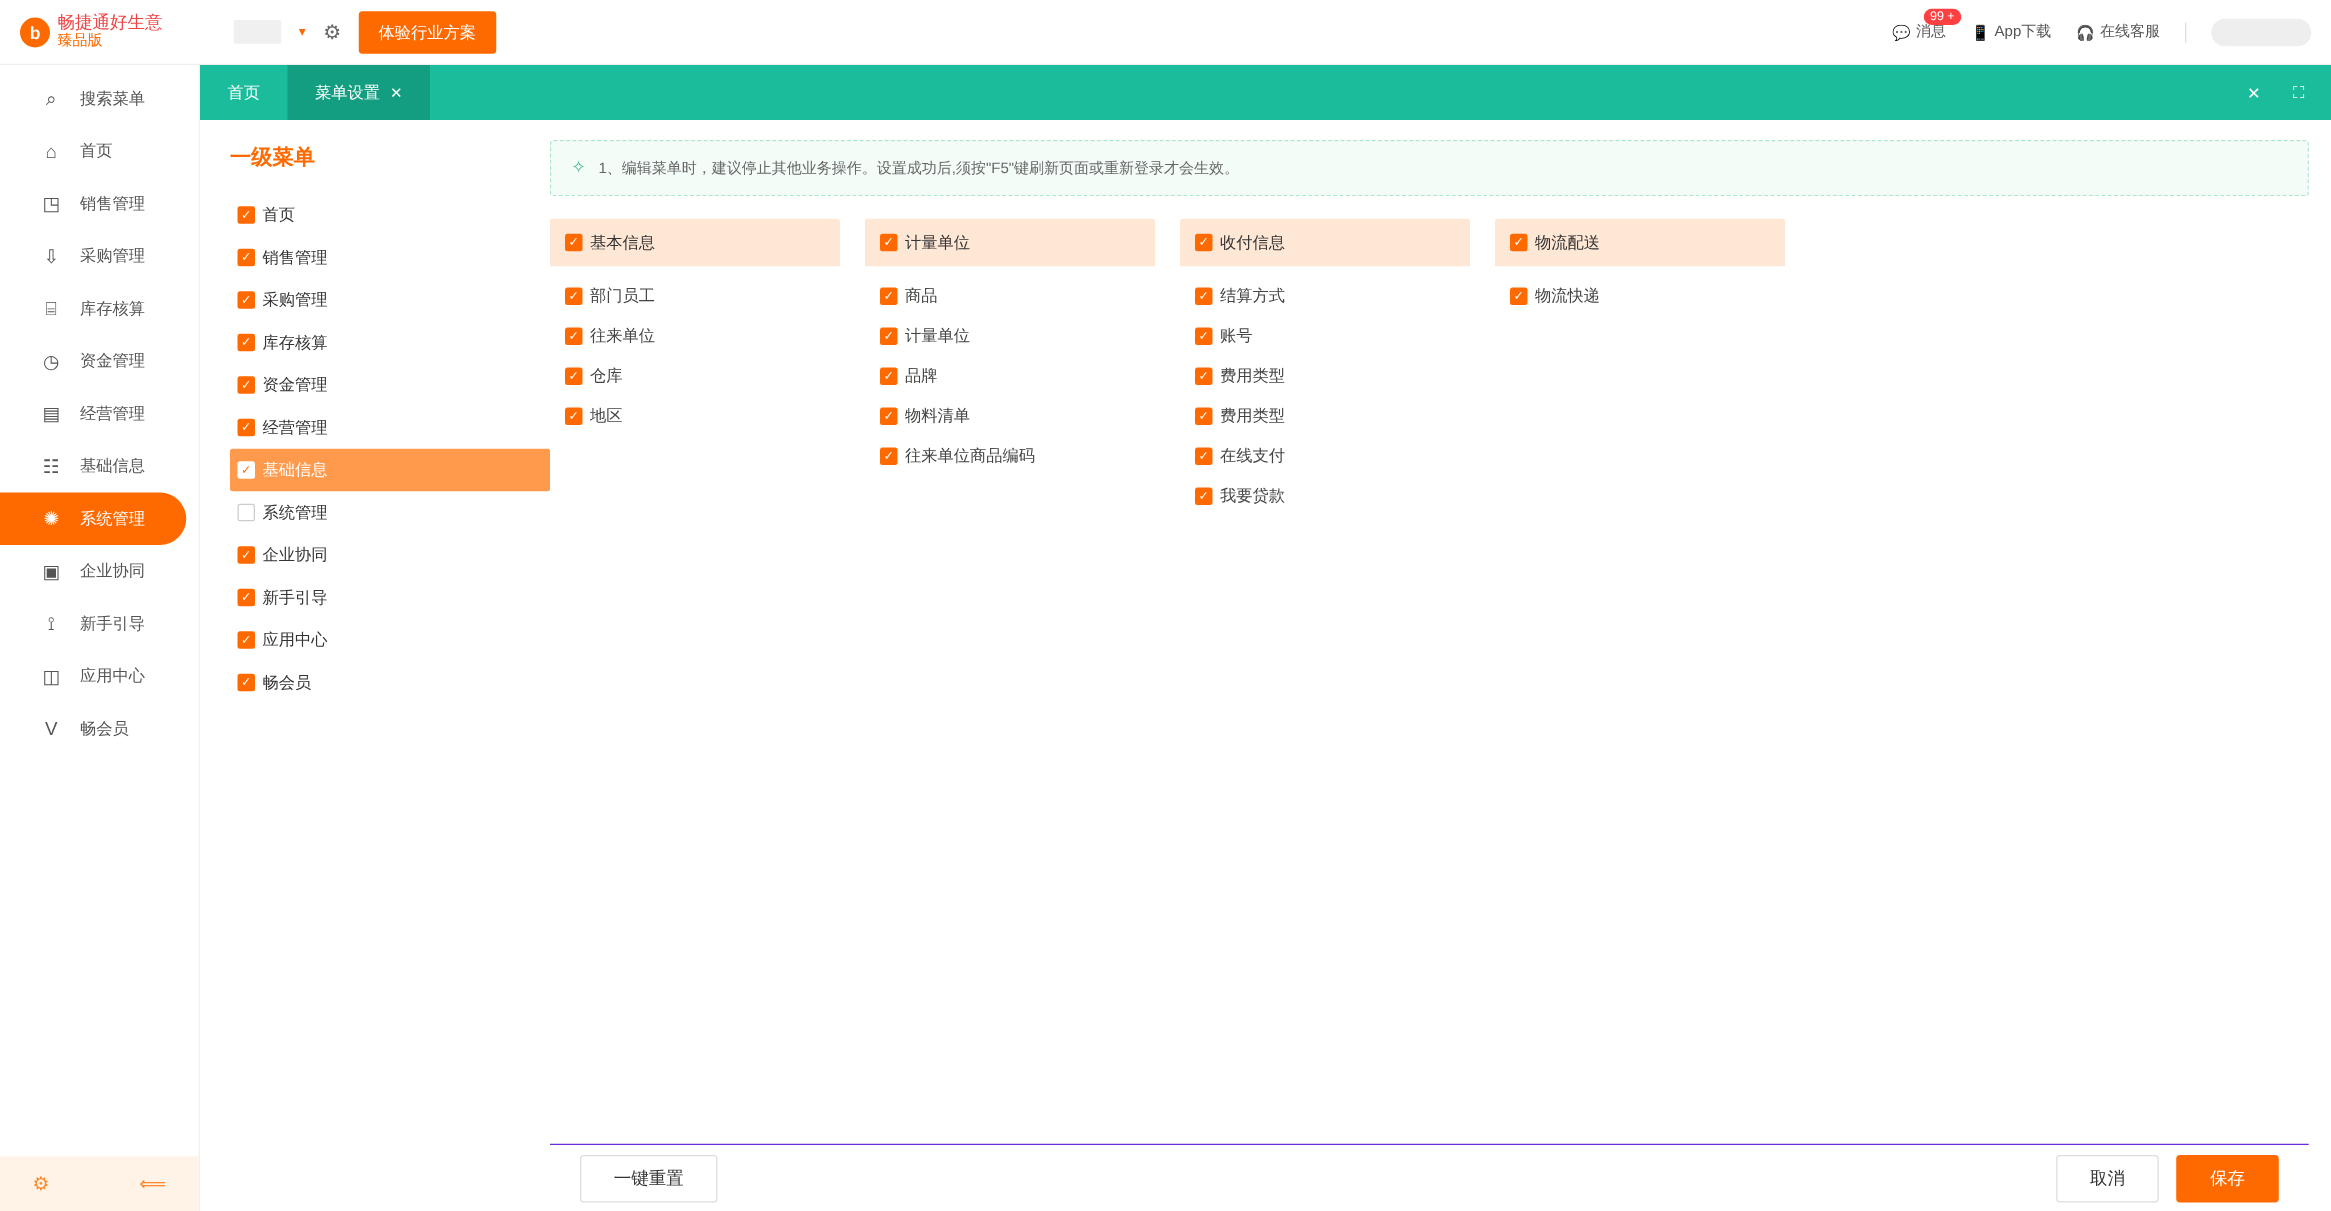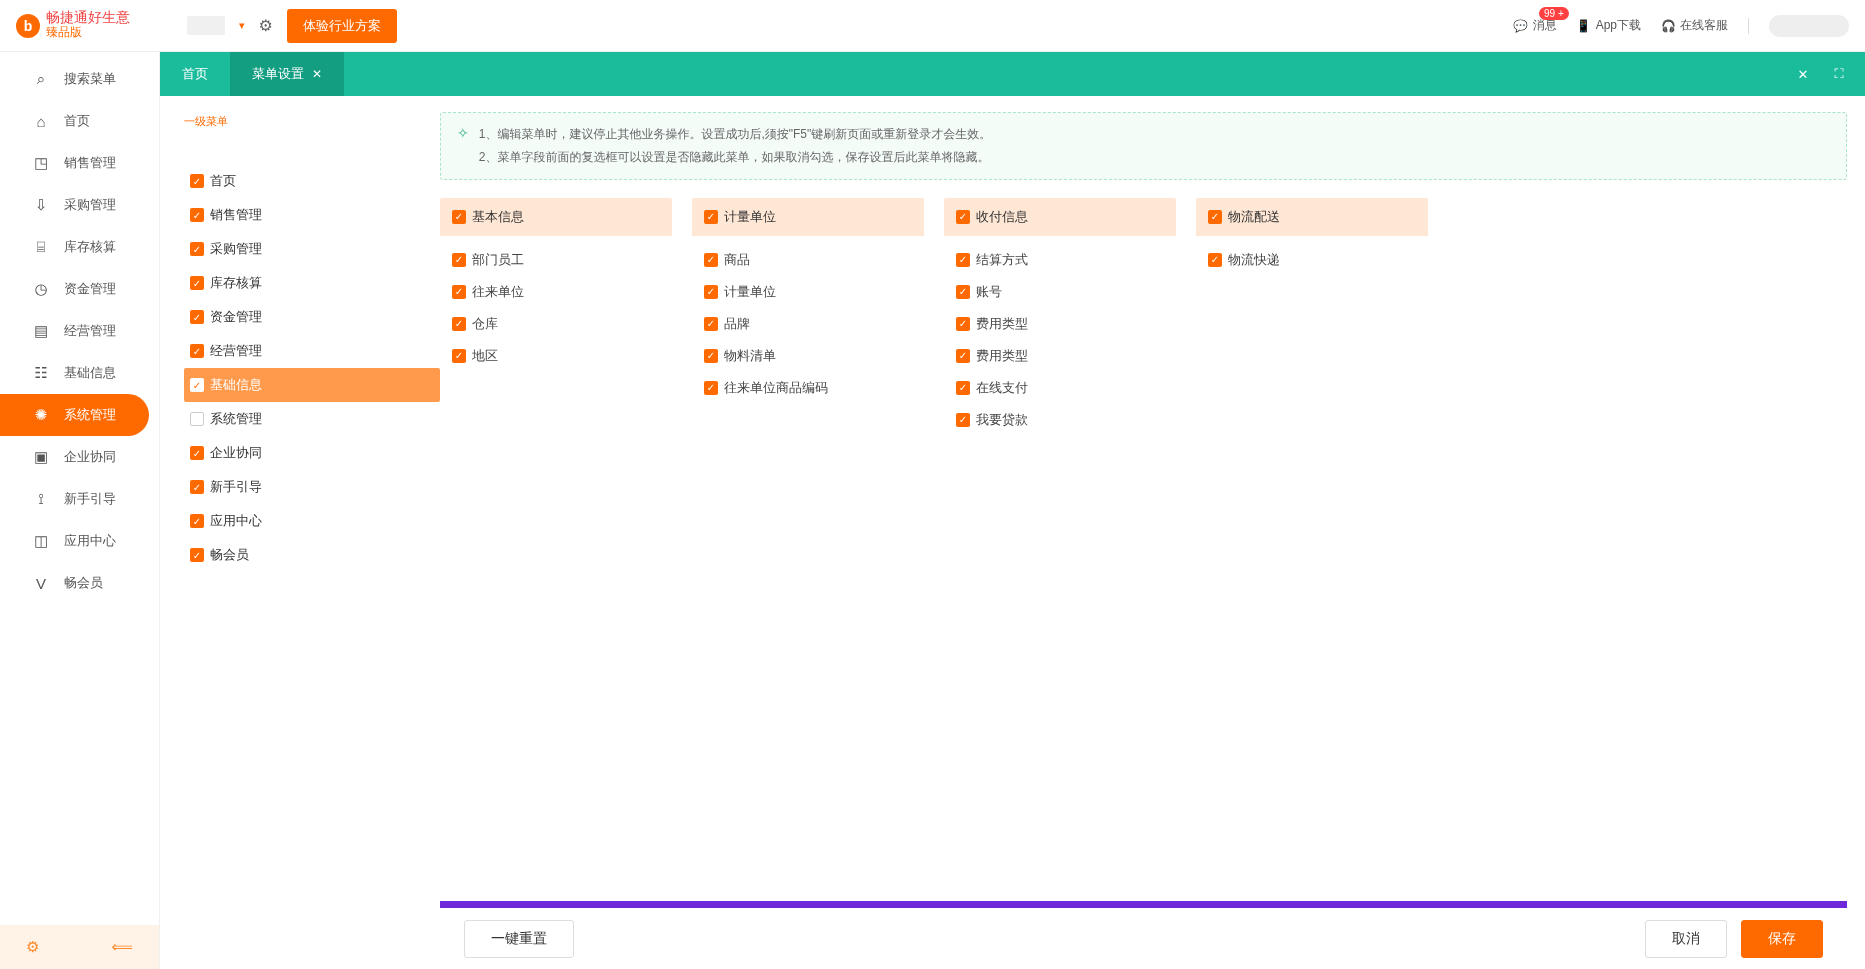--- a/index.html
+++ b/index.html
@@ -41,42 +41,42 @@
 .tab { height: 100%; display: flex; align-items: center; padding: 0 22px; color: #fff; font-size: 13px; cursor: pointer; gap: 8px; }
 .tab.active { background: #139e82; }
 .tab-close { font-size: 12px; }
 .tab-bar-right { margin-left: auto; display: flex; align-items: center; gap: 8px; padding-right: 12px; }
 .tbr-btn { width: 28px; height: 28px; display: flex; align-items: center; justify-content: center; color: #fff; font-size: 13px; cursor: pointer; border-radius: 2px; }
 
 .content-wrap { flex: 1; display: flex; background: #fff; min-height: 0; }
 
 
 .menu-panel { width: 280px; padding: 18px 0 0 24px; }
-.menu-title { color: #ff6a00; font-size: 11px; font-weight: 400; margin-bottom: 35px; }
+.menu-title { color: #ff6a00; font-size: 17px; font-weight: 700; margin-bottom: 18px; }
 .menu-list { display: flex; flex-direction: column; }
 .menu-item { display: flex; align-items: center; gap: 6px; padding: 8px 10px 8px 6px; font-size: 13px; color: #333; cursor: pointer; }
 .menu-item.selected { background: #ff9a4d; color: #fff; border-radius: 2px; padding-left: 6px; }
 .checkbox { width: 14px; height: 14px; border-radius: 2px; display: flex; align-items: center; justify-content: center; font-size: 10px; flex-shrink: 0; }
 .checkbox.checked { background: #ff6a00; color: #fff; }
 .checkbox.unchecked { border: 1px solid #ccc; background: #fff; }
 .menu-item.selected .checkbox.checked { background: #fff; color: #ff6a00; }
 
 
 .detail-area { flex: 1; display: flex; flex-direction: column; padding: 16px 18px 0 0; min-height: 0; }
 .tip-box { border: 1px dashed #a9e5c8; background: #f4fcf8; border-radius: 3px; padding: 10px 16px; display: flex; gap: 10px; margin-bottom: 18px; }
 .tip-icon { color: #3eb489; font-size: 14px; margin-top: 2px; }
 .tip-lines { font-size: 12px; color: #666; line-height: 1.9; }
 .cards { display: flex; gap: 20px; align-items: flex-start; }
 .card { width: 232px; background: #fff; border-radius: 2px; }
 .card-header { background: #ffe7d6; padding: 10px 12px; display: flex; align-items: center; gap: 6px; font-size: 13px; border-radius: 2px 2px 0 0; }
 .card-body { padding: 8px 0; }
 .card-row { display: flex; align-items: center; gap: 6px; padding: 7px 12px; font-size: 13px; color: #444; }
 
 
-.footer-bar { height: 68px; display: flex; align-items: center; padding: 0 24px; border-top: 7px solid #6d28d9; }
+.footer-bar { height: 54px; display: flex; align-items: center; padding: 0 24px; border-top: 1px solid #6d28d9; }
 .btn { padding: 9px 26px; border-radius: 3px; font-size: 14px; cursor: pointer; border: 1px solid #ddd; background: #fff; color: #333; }
 .btn.primary { background: #ff6a00; color: #fff; border-color: #ff6a00; }
 .footer-right { margin-left: auto; display: flex; gap: 14px; }
 </style>
 </head>
 <body>
 
 <div class="app">
 
   <div class="top-header">
@@ -247,21 +247,20 @@
                 <span>畅会员</span>
               </div>
             </div>
         </div>
 
         <div class="detail-area">
           <div class="tip-box">
             <div class="tip-icon">✧</div>
             <div class="tip-lines">
               <div>1、编辑菜单时，建议停止其他业务操作。设置成功后,须按"F5"键刷新页面或重新登录才会生效。</div>
-              <div>2、菜单字段前面的复选框可以设置是否隐藏此菜单，如果取消勾选，保存设置后此菜单将隐藏。</div>
             </div>
           </div>
           <div class="cards" id="cards">
               <div class="card">
                 <div class="card-header">
                   <span class="checkbox checked">✓</span>
                   <span>基本信息</span>
                 </div>
                 <div class="card-body">
                   <div class="card-row">

